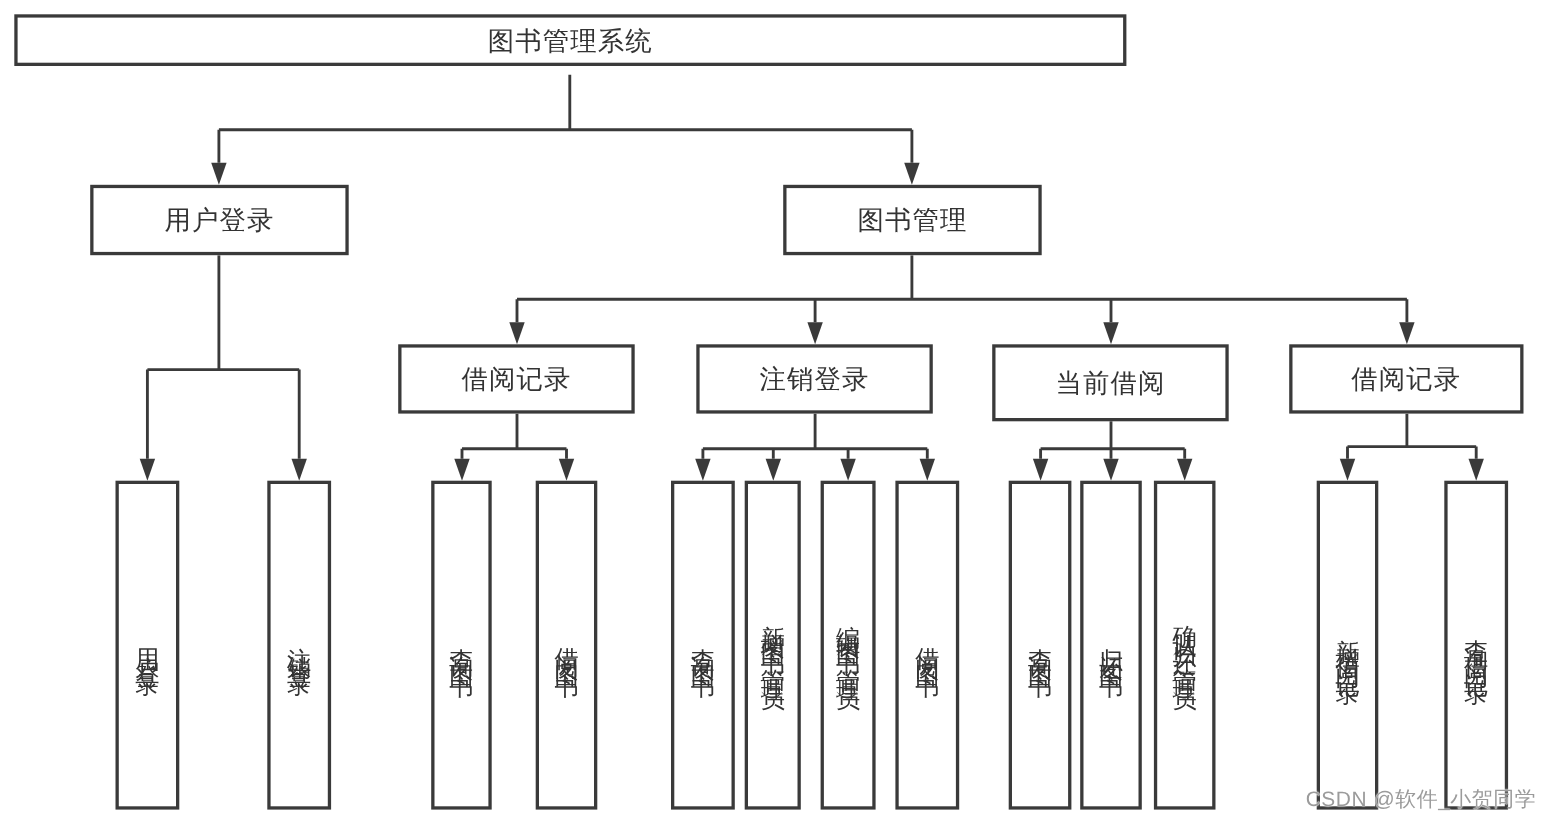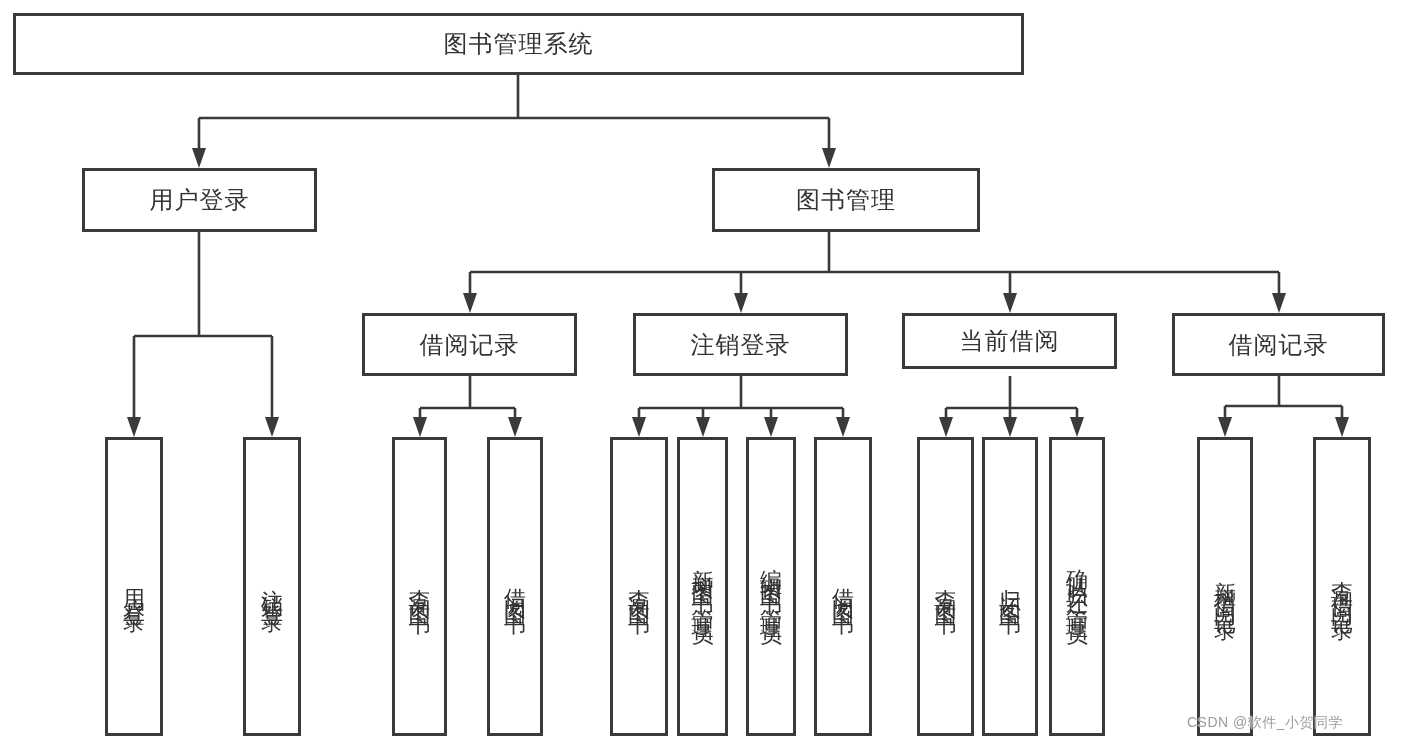--- a/index.html
+++ b/index.html
@@ -38,21 +38,21 @@
     writing-mode:vertical-rl;
     text-orientation:mixed;
     font-size:22px;
     letter-spacing:8px;
     line-height:1;
     color:var(--text);
   }
   .watermark{
     position:absolute;
     left:1187px;top:714px;
-    font-size:14px;
+    font-size:19px;
     letter-spacing:0.5px;
     color:var(--watermark);
     text-shadow:0 0 2px #fff, 0 0 1px #fff;
     white-space:nowrap;
     z-index:5;
   }
 </style>
 </head>
 <body>
 
@@ -87,38 +87,38 @@
     <path d="M1010,376 V408 M946,408 H1077 M946,408 V417 M1010,408 V417 M1077,408 V417"></path>
     <polygon points="939,417 953,417 946,437"></polygon>
     <polygon points="1003,417 1017,417 1010,437"></polygon>
     <polygon points="1070,417 1084,417 1077,437"></polygon>
 
     <path d="M1279,376 V406 M1225,406 H1342 M1225,406 V417 M1342,406 V417"></path>
     <polygon points="1218,417 1232,417 1225,437"></polygon>
     <polygon points="1335,417 1349,417 1342,437"></polygon>
   </svg>
 
-  <div class="node hnode" style="left:13px;top:13px;width:1011px;height:62px;">
+  <div class="node hnode" style="left:13px;top:13px;width:1011px;height:47px;">
     <span>图书管理系统</span>
   </div>
 
   <div class="node hnode" style="left:82px;top:168px;width:235px;height:64px;">
     <span>用户登录</span>
   </div>
-  <div class="node hnode" style="left:712px;top:168px;width:268px;height:64px;">
+  <div class="node hnode" style="left:712px;top:168px;width:235px;height:64px;">
     <span>图书管理</span>
   </div>
 
   <div class="node hnode" style="left:362px;top:313px;width:215px;height:63px;">
     <span>借阅记录</span>
   </div>
   <div class="node hnode" style="left:633px;top:313px;width:215px;height:63px;">
     <span>注销登录</span>
   </div>
-  <div class="node hnode" style="left:902px;top:313px;width:215px;height:56px;">
+  <div class="node hnode" style="left:902px;top:313px;width:215px;height:70px;">
     <span>当前借阅</span>
   </div>
   <div class="node hnode" style="left:1172px;top:313px;width:213px;height:63px;">
     <span>借阅记录</span>
   </div>
 
   <div class="node vnode" style="left:105px;top:437px;width:58px;height:299px;">
     <span>用户登录</span>
   </div>
   <div class="node vnode" style="left:243px;top:437px;width:58px;height:299px;">

